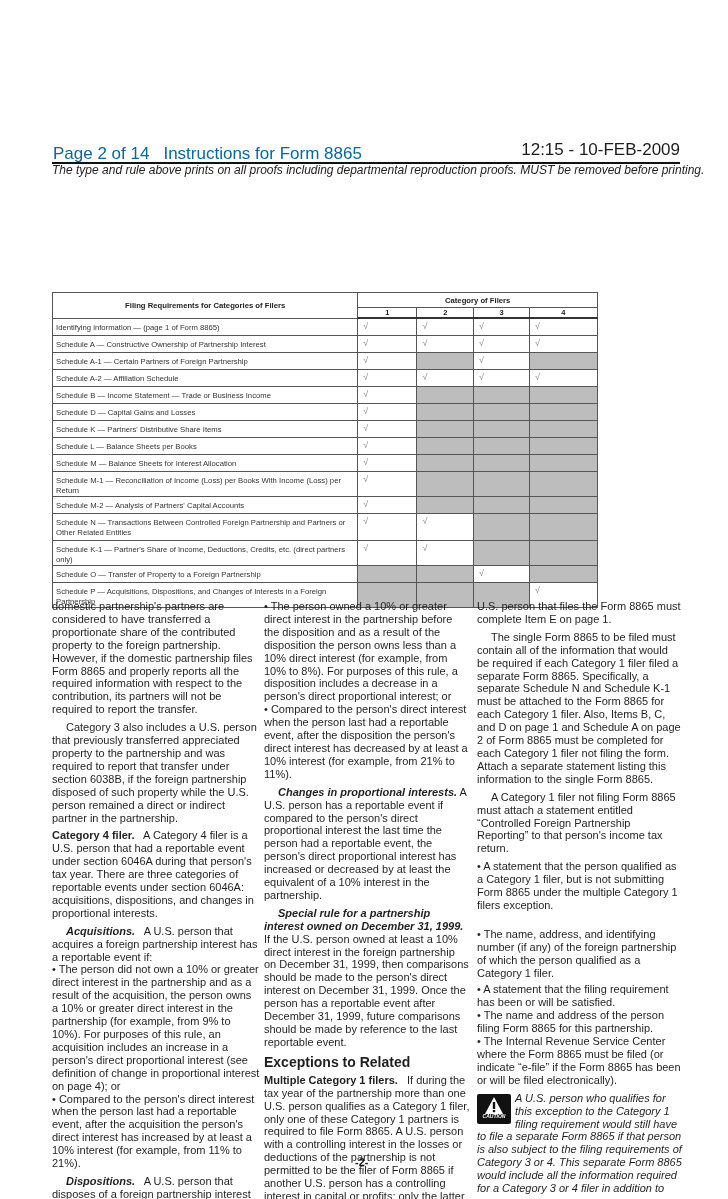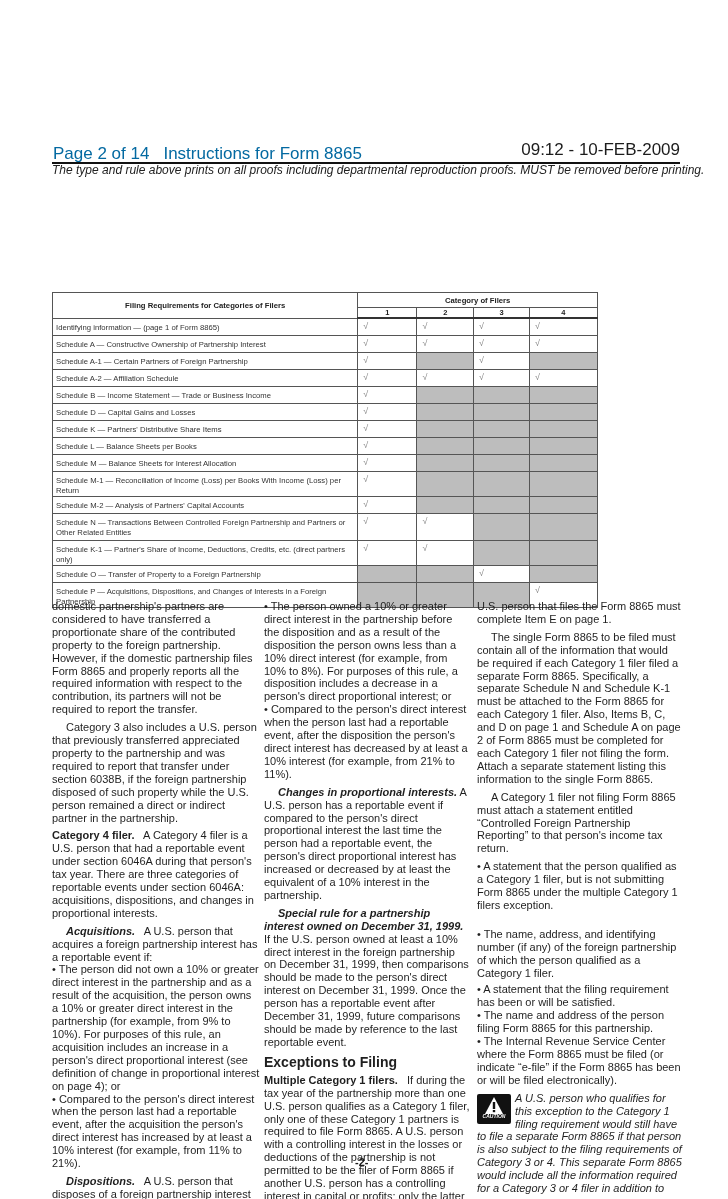--- a/index.html
+++ b/index.html
@@ -40,21 +40,21 @@
   .caution span { position: absolute; bottom: 1px; left: 0; width: 34px; text-align: center; color: #fff; font-size: 5px; font-weight: bold; }
   .page-num { position: absolute; left: 355px; top: 1156px; font-size: 11px; font-weight: bold; }
 </style>
 </head>
 <body>
 
 <div class="header">
   <div class="left">
     <span>Page 2 of 14</span><span class="title">Instructions for Form 8865</span>
   </div>
-  <div class="right">09:12 - 10-FEB-2009</div>
+  <div class="right">12:15 - 10-FEB-2009</div>
 </div>
 <div class="proof-note">The type and rule above prints on all proofs including departmental reproduction proofs. MUST be removed before printing.</div>
 
 <table class="req">
   <thead>
     <tr>
       <th class="main" rowspan="2">Filing Requirements for Categories of Filers</th>
       <th class="cat" colspan="4">Category of Filers</th>
     </tr>
     <tr>
@@ -181,21 +181,21 @@
   <p style="margin-bottom:0">• The person did not own a 10% or greater direct interest in the partnership and as a result of the acquisition, the person owns a 10% or greater direct interest in the partnership (for example, from 9% to 10%). For purposes of this rule, an acquisition includes an increase in a person's direct proportional interest (see definition of change in proportional interest on page 4); or</p>
   <p>• Compared to the person's direct interest when the person last had a reportable event, after the acquisition the person's direct interest has increased by at least a 10% interest (for example, from 11% to 21%).</p>
   <p class="ind"><span class="bi">Dispositions.</span>&nbsp;&nbsp; <span>A U.S. person that disposes of a foreign partnership interest has a reportable event if:</span></p>
 </div>
 
 <div class="col col2">
   <p style="margin-bottom:0">• The person owned a 10% or greater direct interest in the partnership before the disposition and as a result of the disposition the person owns less than a 10% direct interest (for example, from 10% to 8%). For purposes of this rule, a disposition includes a decrease in a person's direct proportional interest; or</p>
   <p>• Compared to the person's direct interest when the person last had a reportable event, after the disposition the person's direct interest has decreased by at least a 10% interest (for example, from 21% to 11%).</p>
   <p class="ind"><span class="bi">Changes in proportional interests.</span> <span>A U.S. person has a reportable event if compared to the person's direct proportional interest the last time the person had a reportable event, the person's direct proportional interest has increased or decreased by at least the equivalent of a 10% interest in the partnership.</span></p>
   <p class="ind"><span class="bi">Special rule for a partnership interest owned on December 31, 1999.</span> <span>If the U.S. person owned at least a 10% direct interest in the foreign partnership on December 31, 1999, then comparisons should be made to the person's direct interest on December 31, 1999. Once the person has a reportable event after December 31, 1999, future comparisons should be made by reference to the last reportable event.</span></p>
-  <h2 class="sect">Exceptions to Filing</h2>
+  <h2 class="sect">Exceptions to Related</h2>
   <p><span class="b">Multiple Category 1 filers.</span>&nbsp;&nbsp; <span>If during the tax year of the partnership more than one U.S. person qualifies as a Category 1 filer, only one of these Category 1 partners is required to file Form 8865. A U.S. person with a controlling interest in the losses or deductions of the partnership is not permitted to be the filer of Form 8865 if another U.S. person has a controlling interest in capital or profits; only the latter may file the return. The</span></p>
 </div>
 
 <div class="col col3">
   <p>U.S. person that files the Form 8865 must complete Item E on page 1.</p>
   <p class="ind">The single Form 8865 to be filed must contain all of the information that would be required if each Category 1 filer filed a separate Form 8865. Specifically, a separate Schedule N and Schedule K-1 must be attached to the Form 8865 for each Category 1 filer. Also, Items B, C, and D on page 1 and Schedule A on page 2 of Form 8865 must be completed for each Category 1 filer not filing the form. Attach a separate statement listing this information to the single Form 8865.</p>
   <p class="ind">A Category 1 filer not filing Form 8865 must attach a statement entitled “Controlled Foreign Partnership Reporting” to that person's income tax return.</p>
   <p style="margin-bottom:16px">• A statement that the person qualified as a Category 1 filer, but is not submitting Form 8865 under the multiple Category 1 filers exception.</p>
   <p style="margin-bottom:4px">• The name, address, and identifying number (if any) of the foreign partnership of which the person qualified as a Category 1 filer.</p>
   <p style="margin-bottom:0">• A statement that the filing requirement has been or will be satisfied.</p>

